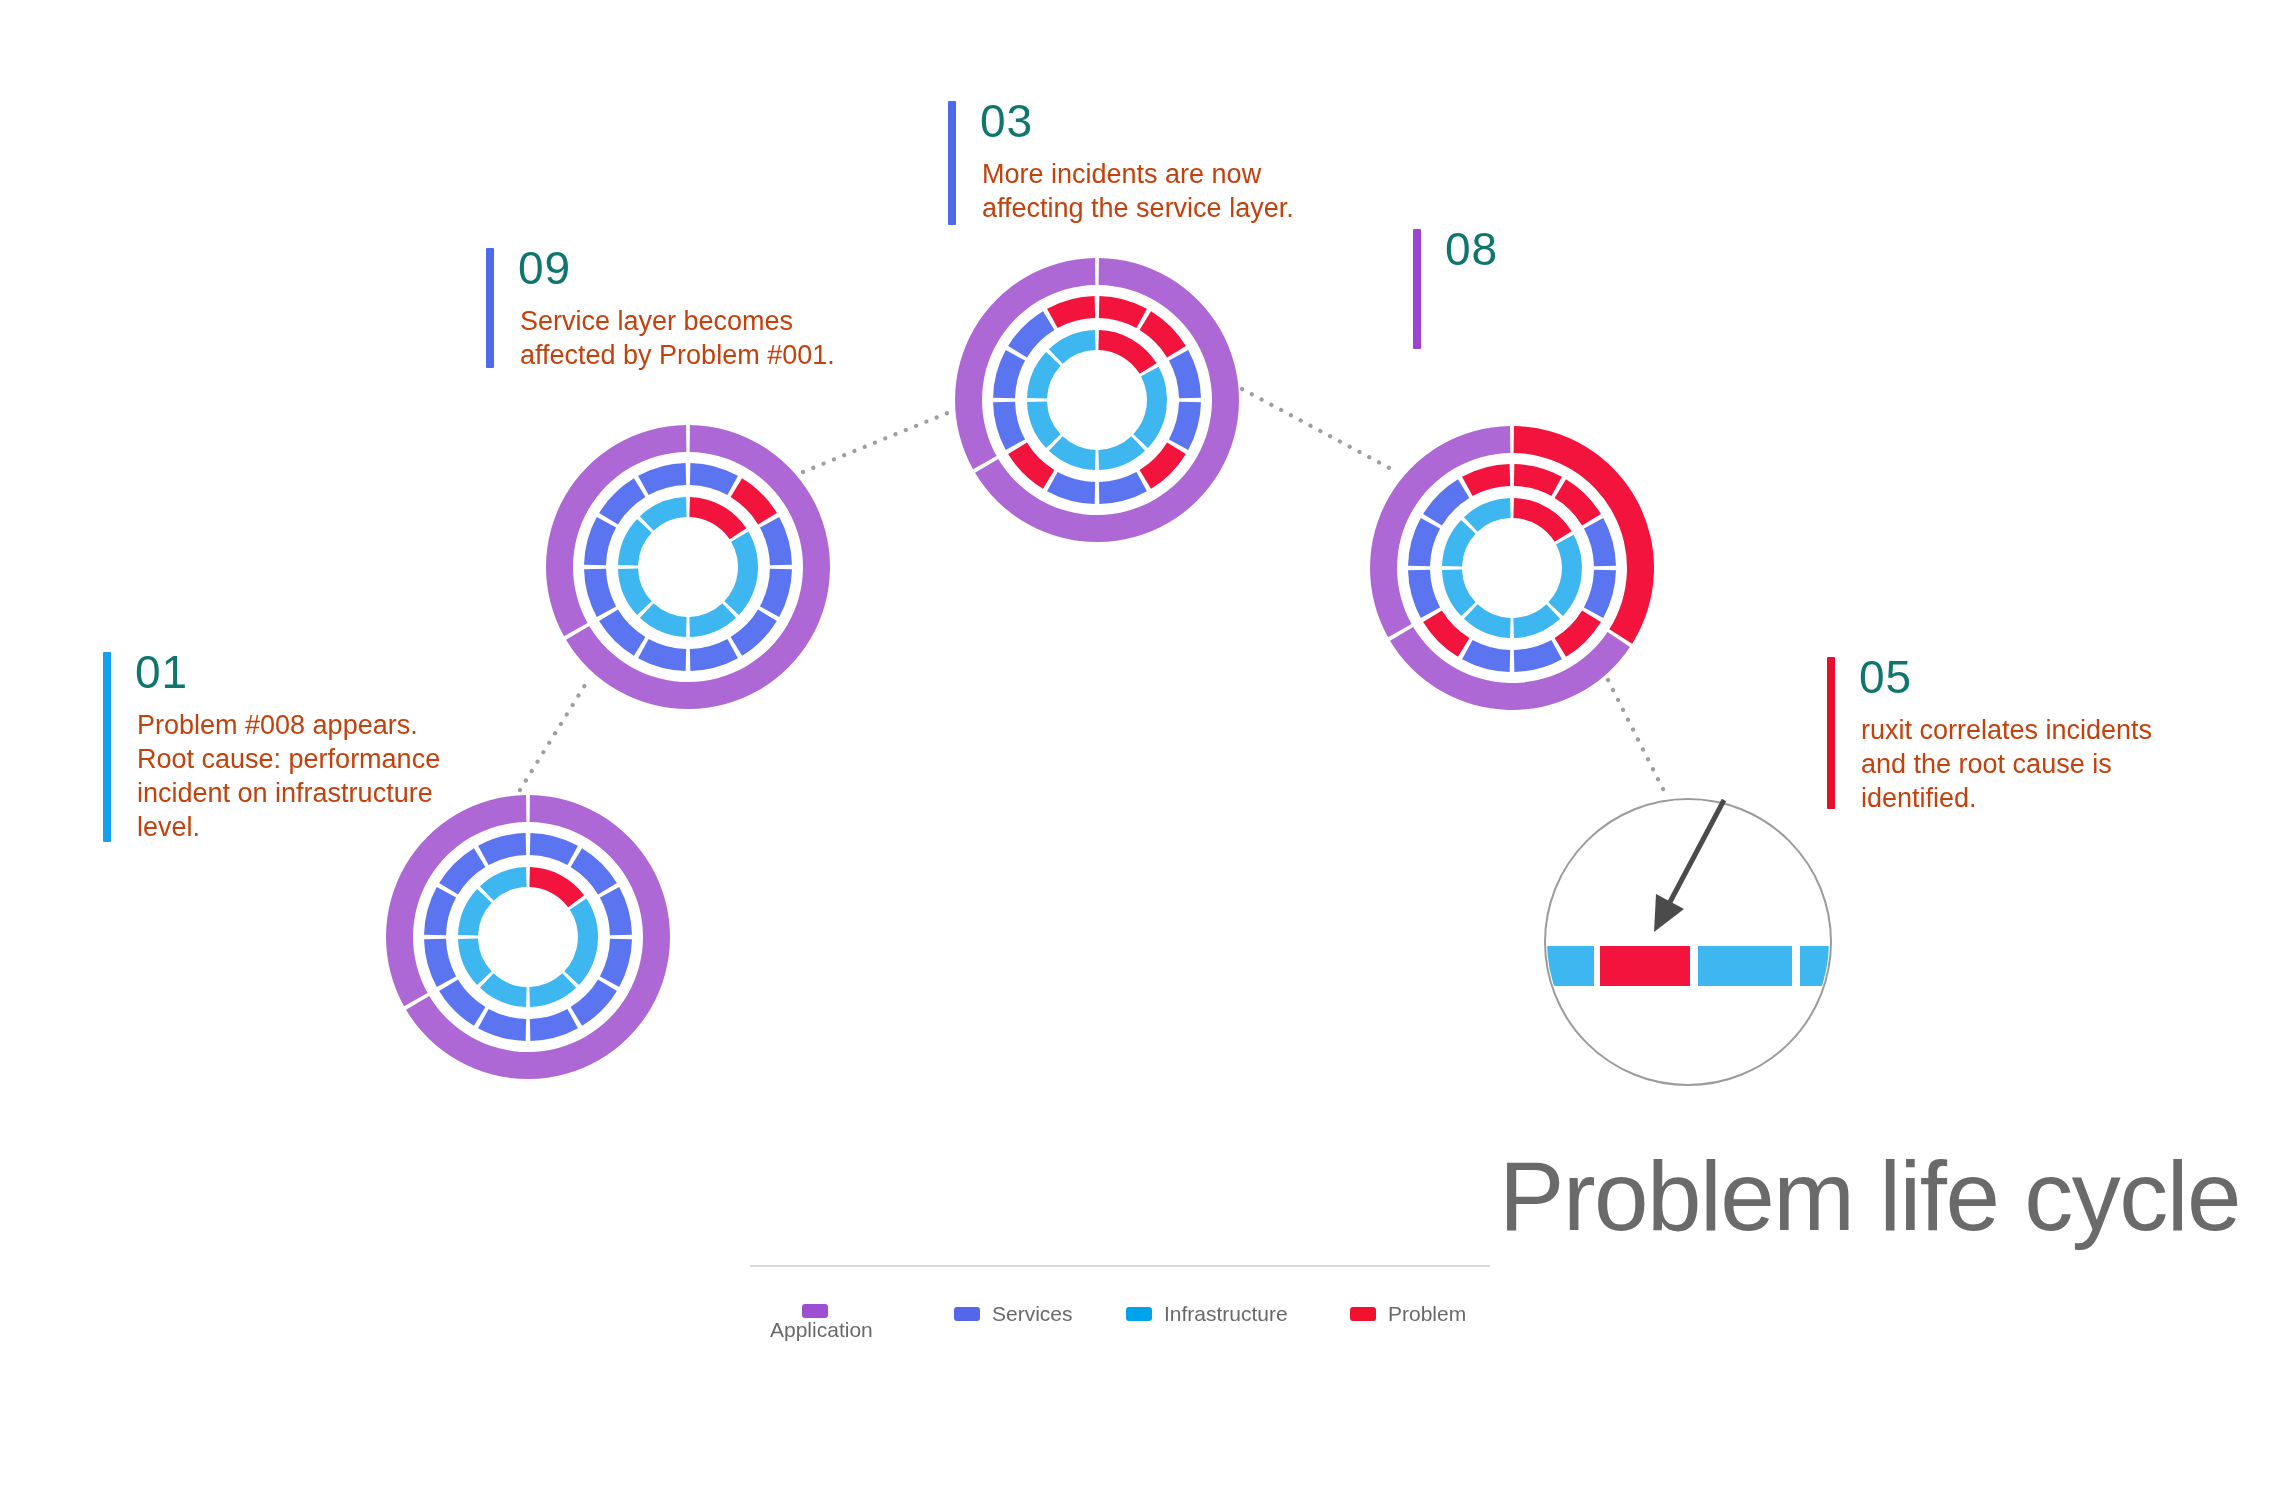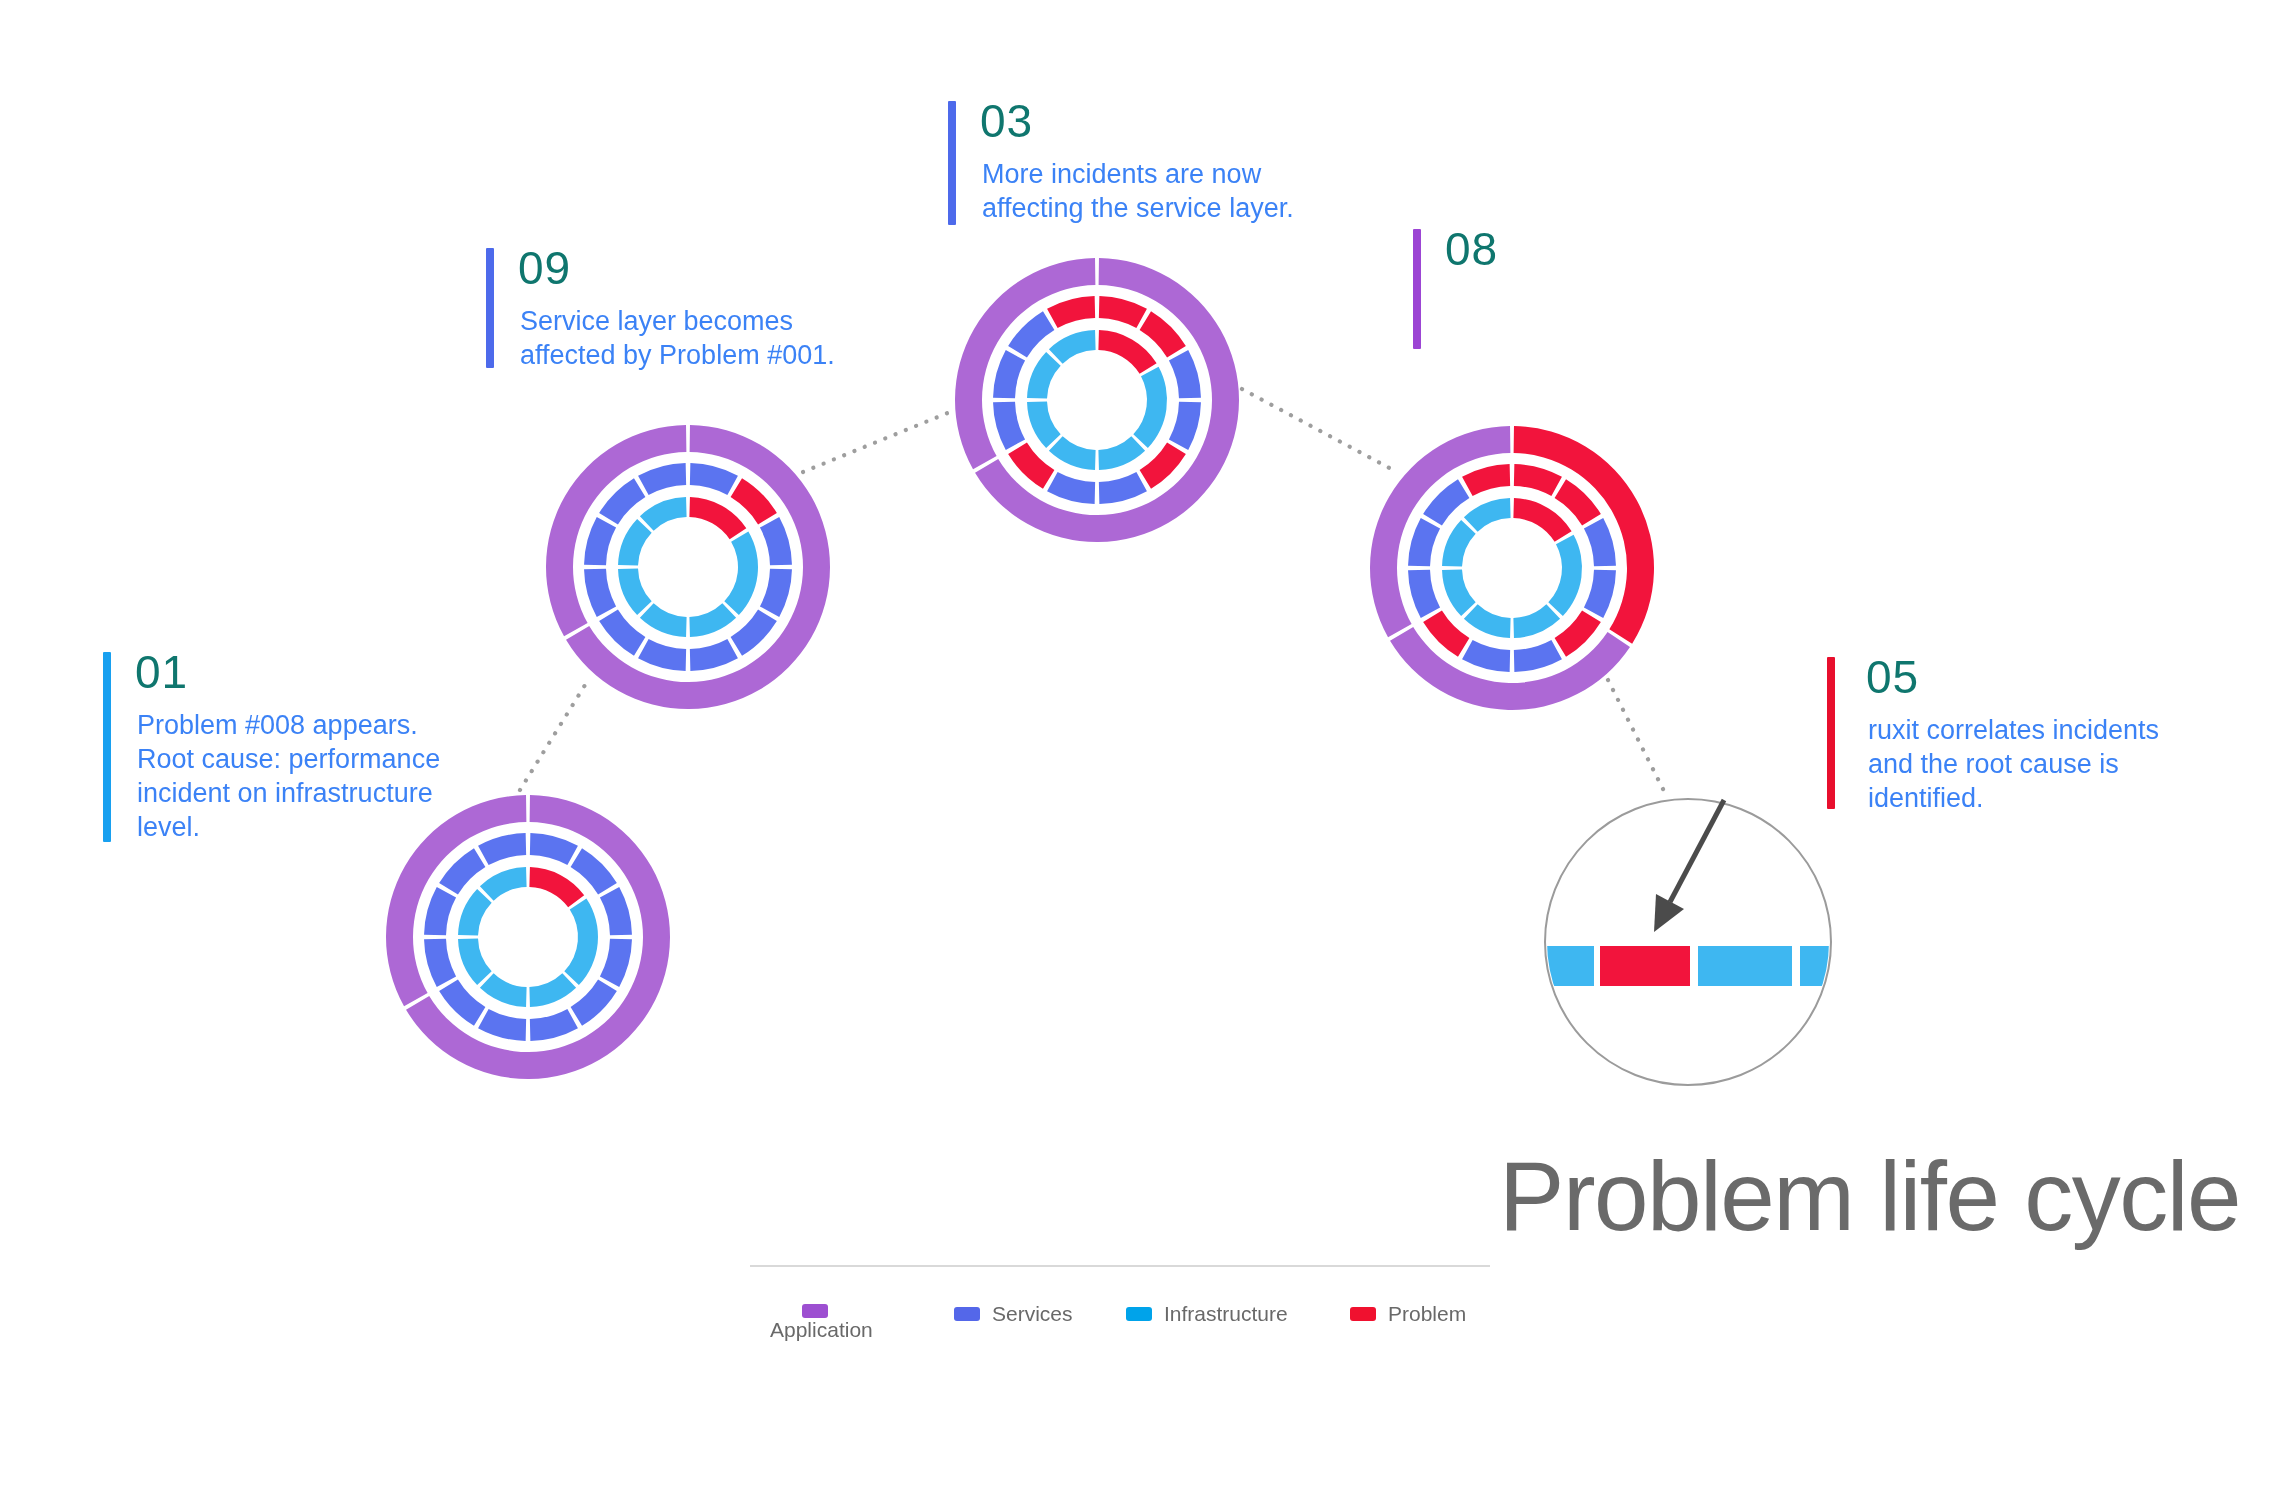--- a/index.html
+++ b/index.html
@@ -14,27 +14,27 @@
   .step{position:absolute;}
   .step .bar{position:absolute;left:0;top:8px;width:8px;border-radius:1px;}
   .step .num{
     margin-left:32px;
     font-size:46px;line-height:56px;font-weight:300;
     color:#0f766e;letter-spacing:1px;
   }
   .step .txt{
     margin-left:34px;margin-top:8px;
     font-size:27px;line-height:34px;font-weight:400;
-    color:#3b82f6;white-space:pre-line;
+    color:#c2410c;white-space:pre-line;
   }
   #step-1{left:103px;top:644px;width:360px;} #step-1 .bar{height:190px;}
   #step-2{left:486px;top:240px;width:400px;} #step-2 .bar{height:120px;}
   #step-3{left:948px;top:93px;width:400px;}  #step-3 .bar{height:124px;}
   #step-4{left:1413px;top:221px;width:430px;}#step-4 .bar{height:120px;}
-  #step-5{left:1827px;top:649px;width:380px;padding-left:7px;}#step-5 .bar{height:152px;}
+  #step-5{left:1827px;top:649px;width:380px;}#step-5 .bar{height:152px;}
   #title{
     position:absolute;left:0;top:1146px;width:2240px;
     text-align:right;
     font-size:98px;line-height:100px;font-weight:400;letter-spacing:-1.5px;
     color:#6a6a6a;
   }
   #title-rule{
     position:absolute;left:750px;top:1265px;width:740px;height:2px;
     background:#d9d9d9;
   }

